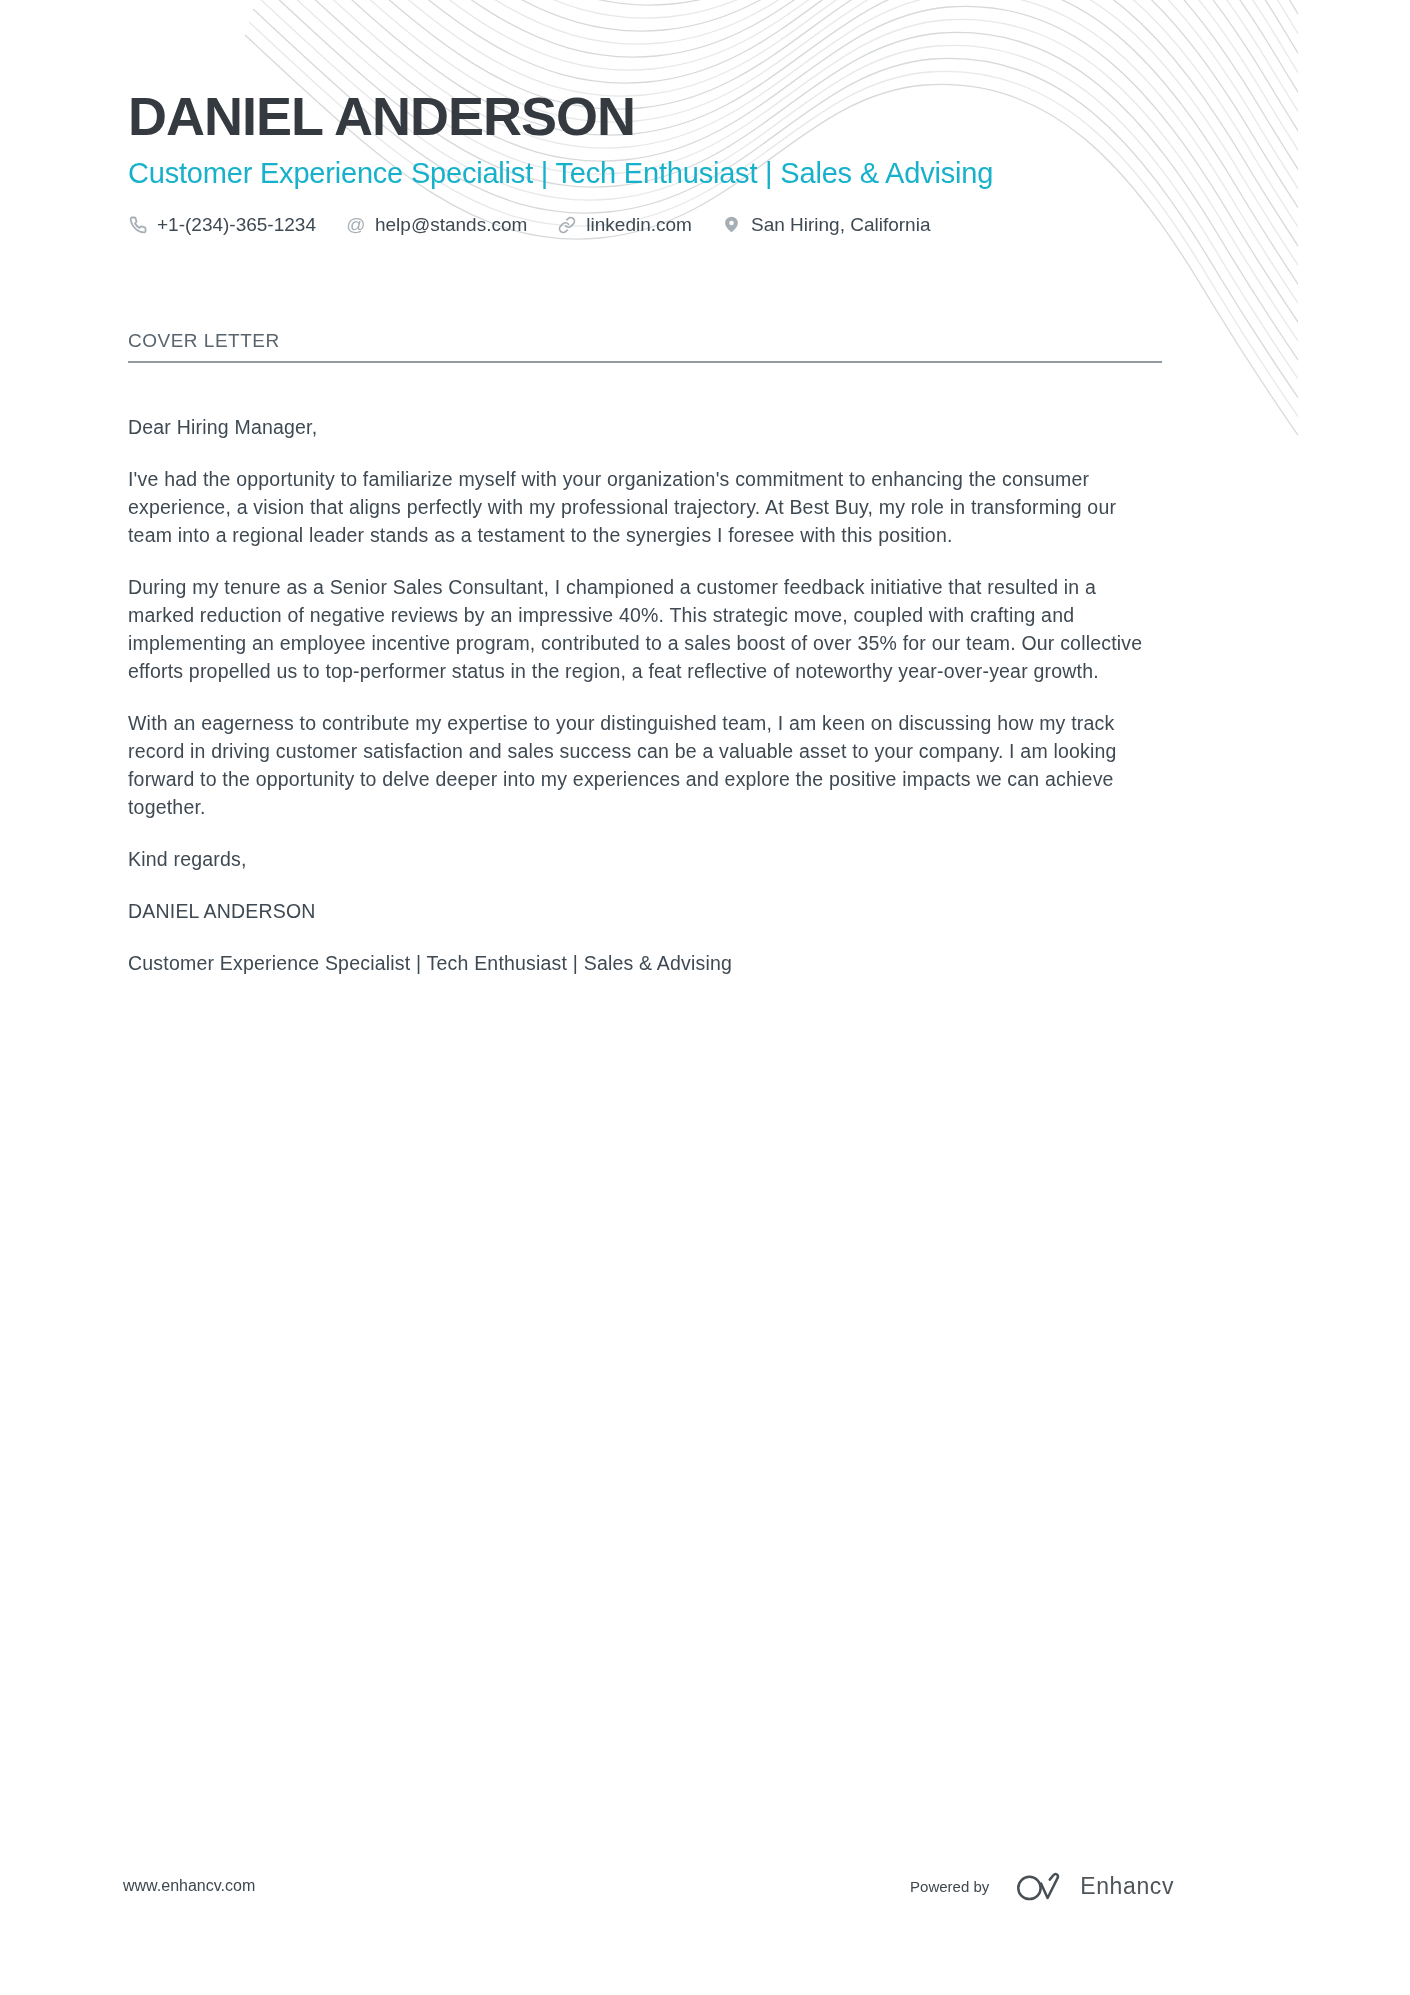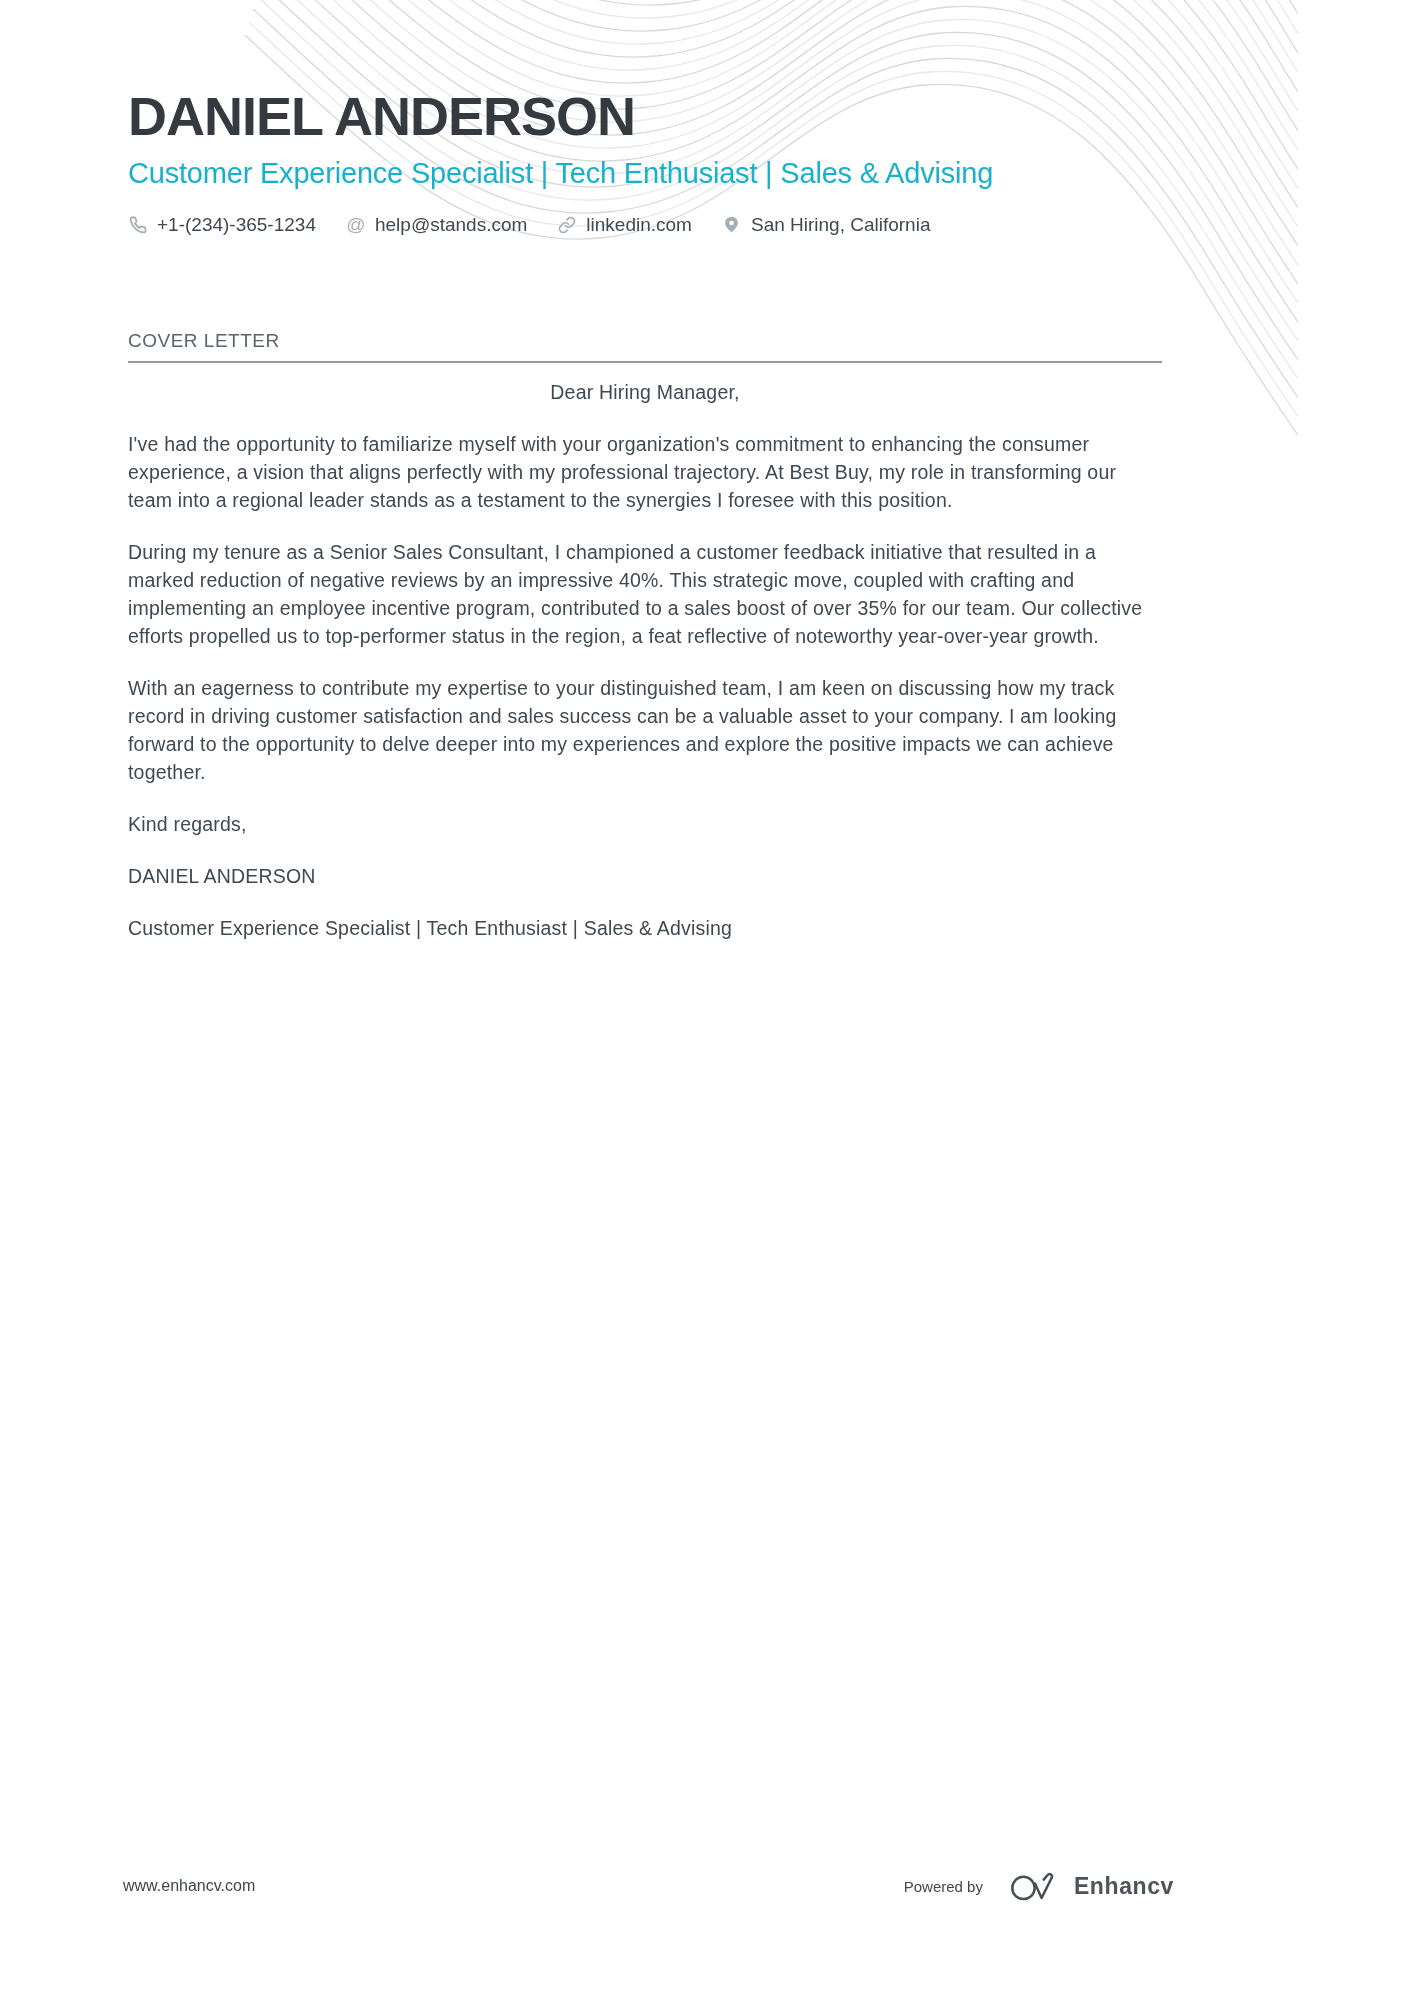--- a/index.html
+++ b/index.html
@@ -38,31 +38,31 @@
   .at-glyph{font-size:19px; color:var(--icon); line-height:1;}
   .section-label{
     margin-top:94px;
     font-size:19px; font-weight:400; letter-spacing:0.5px; color:var(--muted);
   }
   .section-rule{
     margin-top:9px; height:2px; background:var(--rule); border:none; width:100%;
   }
   .letter{color:var(--body); font-size:19.5px; line-height:28px; letter-spacing:0.2px;}
   .letter p{margin-top:24px; max-width:1058px;}
-  .letter .salutation{margin-top:15px;text-align:center;}
+  .letter .salutation{margin-top:50px;}
   .footer{
     position:absolute; left:123px; right:124px; top:1866px; height:40px;
     display:flex; justify-content:space-between; align-items:center;
   }
   .site{font-size:16px; color:#3e474e; text-decoration:none;}
   .powered{display:flex; align-items:center; gap:26px;}
   .powered-label{font-size:15px; color:var(--footer-text);}
   .brand{display:flex; align-items:center; gap:11px; text-decoration:none;}
   .brand-mark svg{display:block;}
-  .brand-word{font-size:23px; color:#4d545a; letter-spacing:0.6px; font-weight:700;}
+  .brand-word{font-size:23px; color:#4d545a; letter-spacing:0.6px; font-weight:400;}
 </style>
 </head>
 <body>
 
 <div class="page">
 
   <svg class="waves" viewBox="0 0 1410 640" aria-hidden="true">
     <defs>
       <path id="waveline" d="M 245 35 C 380 160, 470 250, 600 238 C 740 225, 800 95, 925 85 C 1050 76, 1130 165, 1210 300 C 1280 415, 1340 495, 1398 570" fill="none" stroke="#d2d5d7" stroke-width="1.3"></path>
     </defs>

